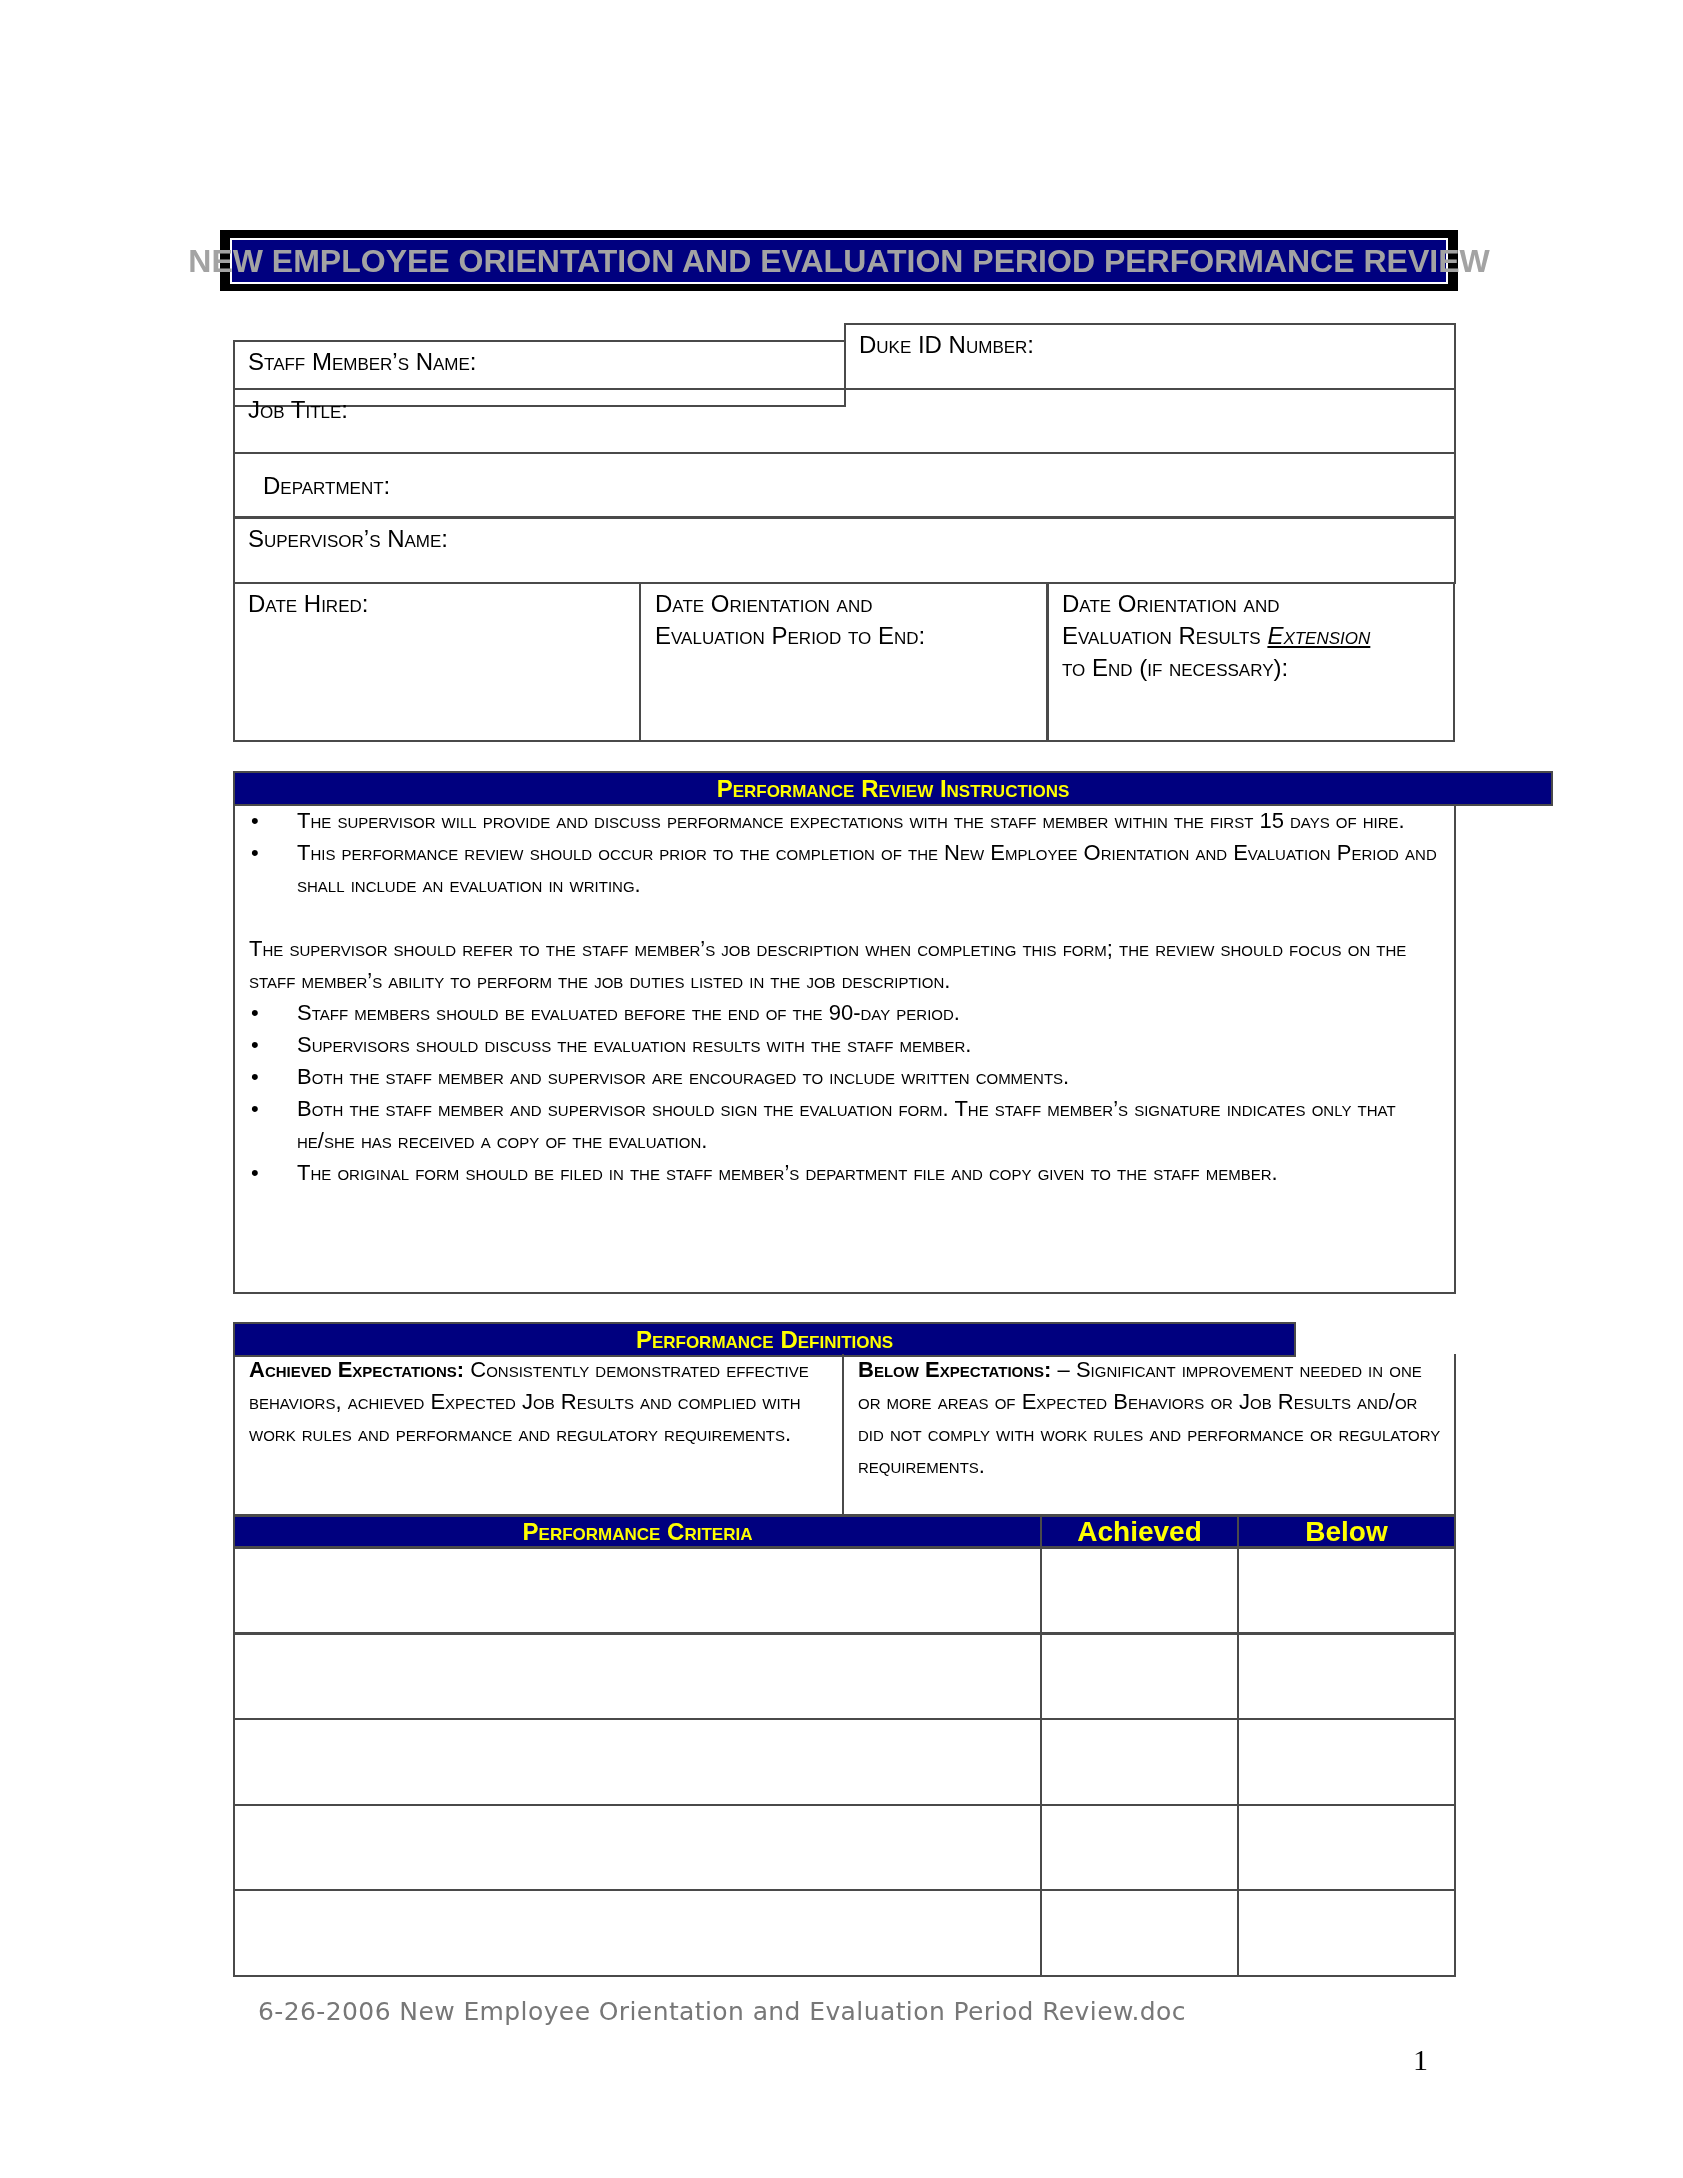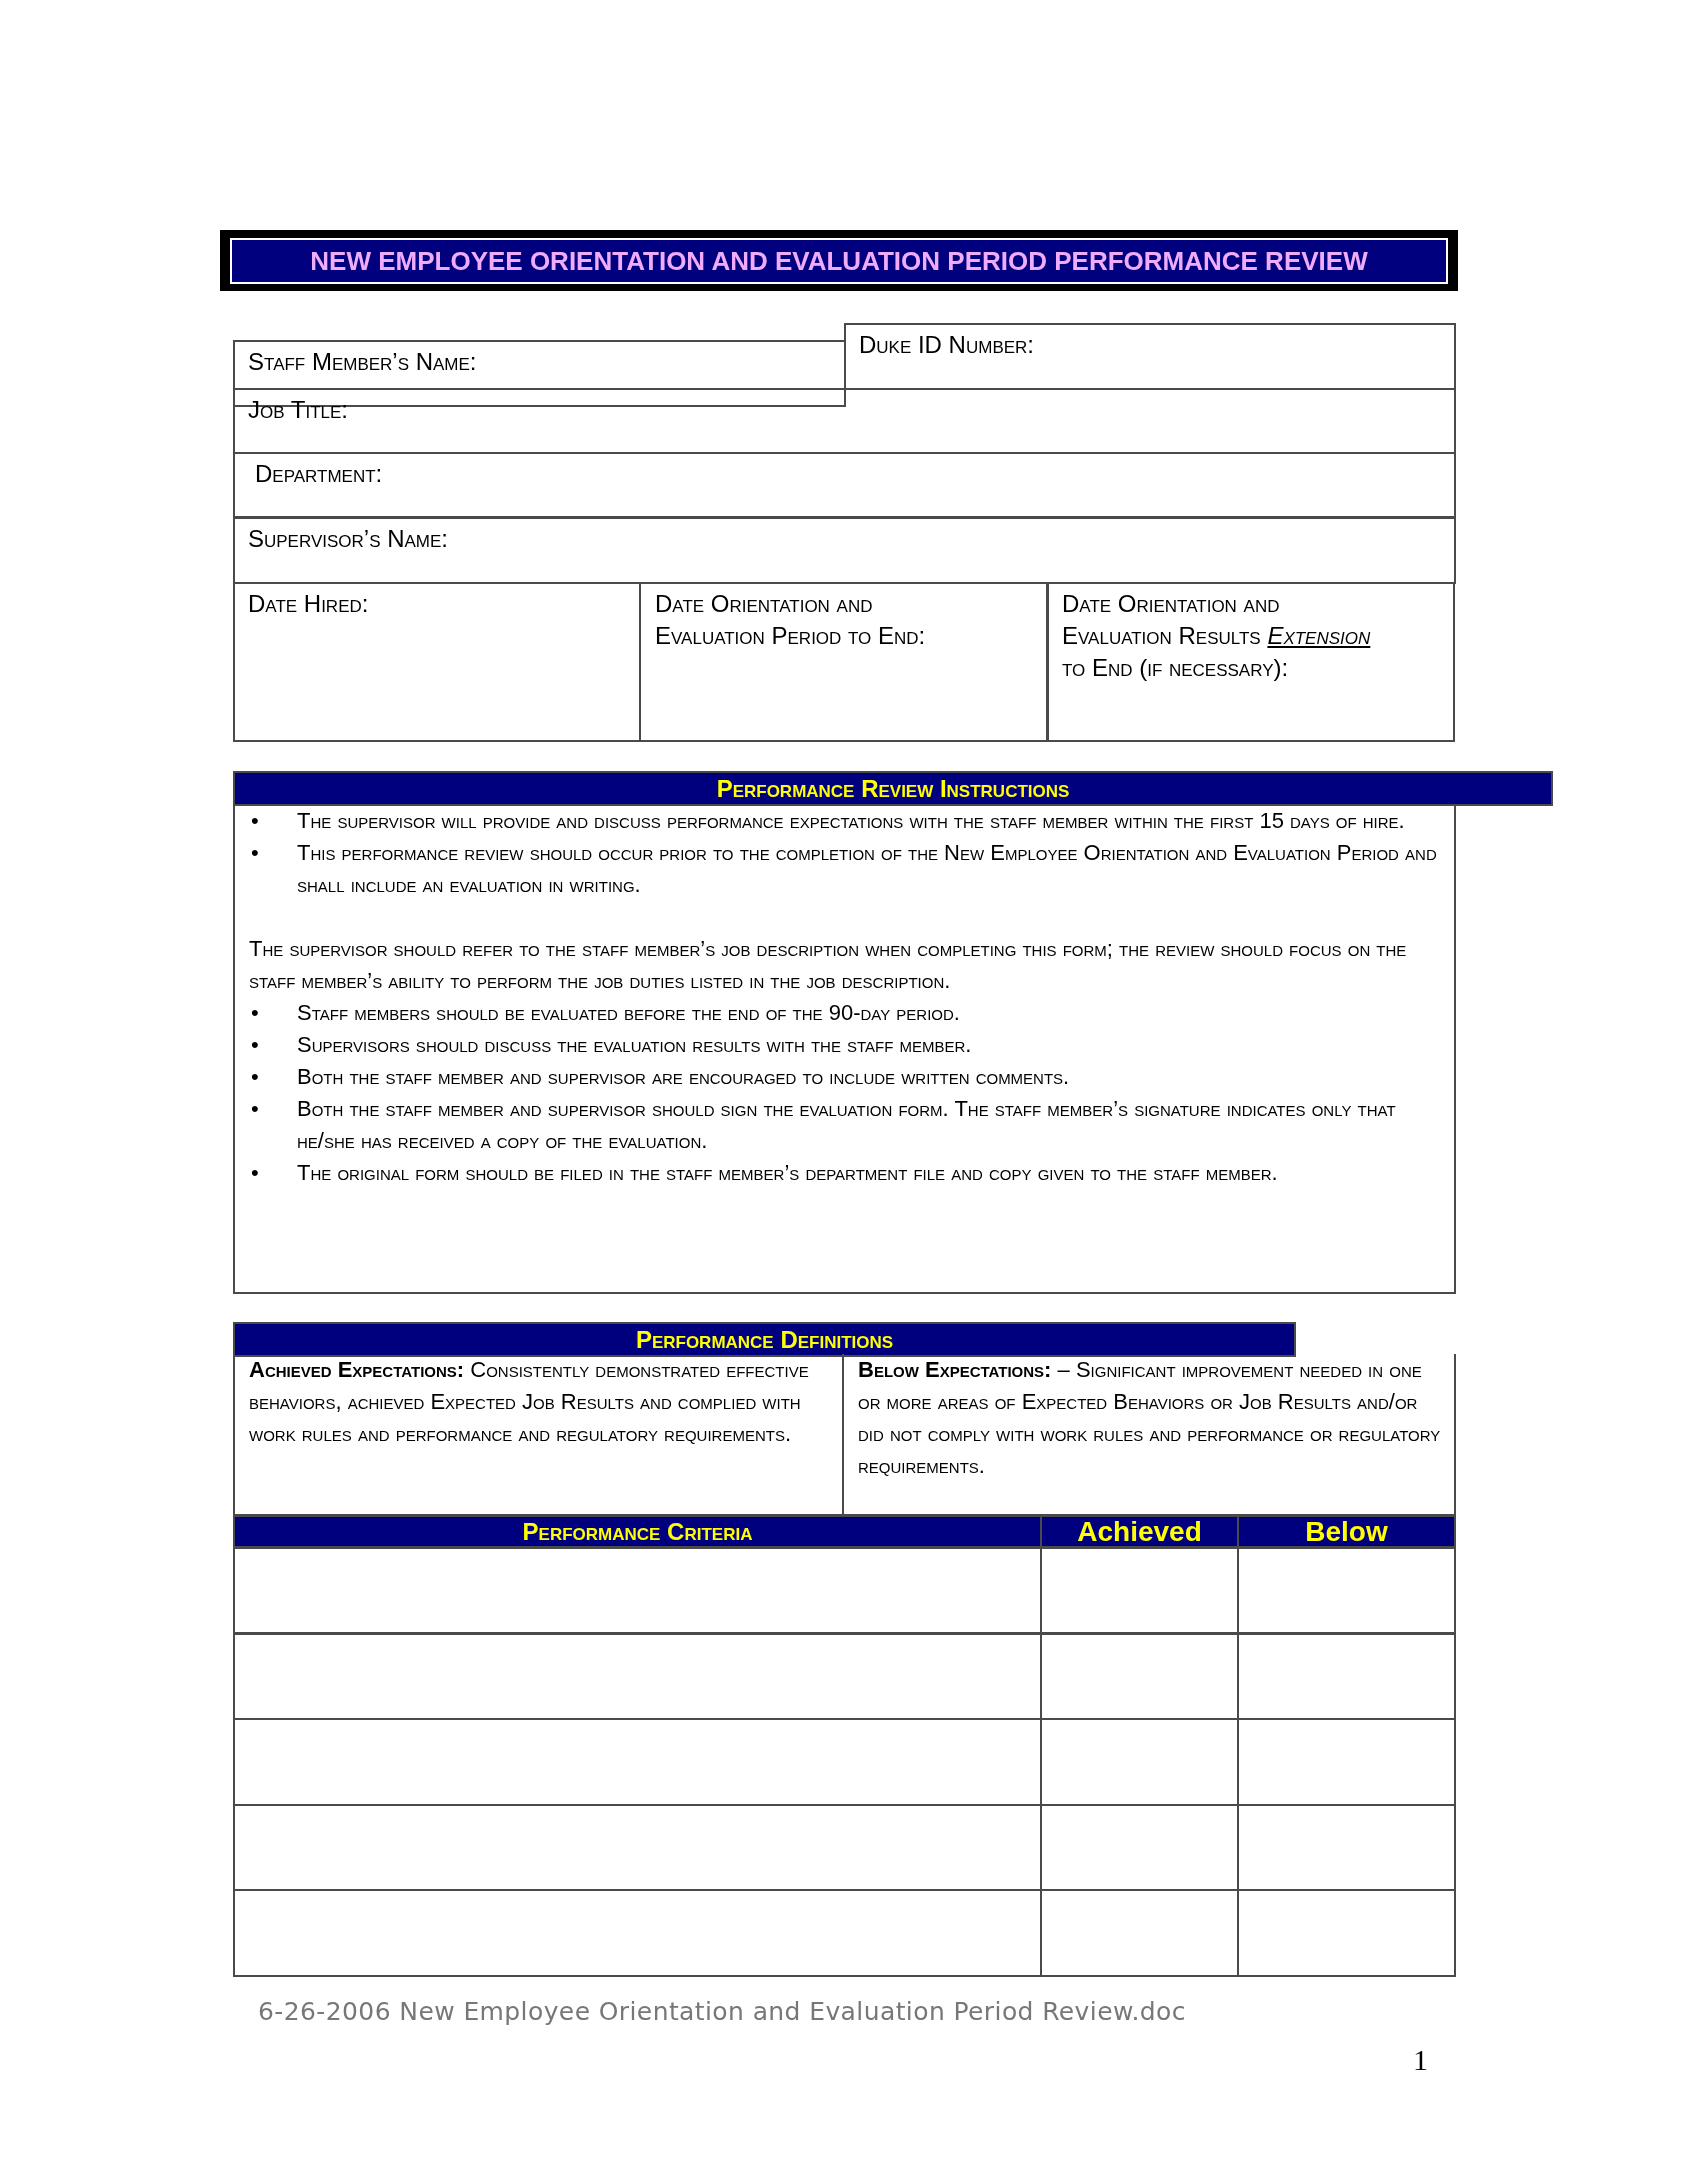--- a/index.html
+++ b/index.html
@@ -5,21 +5,21 @@
   html, body { margin: 0; padding: 0; background: #ffffff; }
   body { width: 1683px; height: 2178px; position: relative; overflow: hidden;
          font-family: "Liberation Sans", sans-serif; color: #000; }
   .abs { position: absolute; box-sizing: border-box; }
 
   
   .banner-outer { left: 220px; top: 230px; width: 1238px; height: 61px; background: #000; }
   .banner-inner { left: 230px; top: 238px; width: 1218px; height: 46px;
                   border: 2px solid #fff; background: #00007f;
                   display: flex; align-items: center; justify-content: center; }
-  .banner-title { color: #f0abfc; font-weight: bold; font-size: 26px; letter-spacing: 0px; white-space: nowrap; }
+  .banner-title { color: #a3a3a3; font-weight: bold; font-size: 32px; letter-spacing: 0px; white-space: nowrap; }
 
   
   .cell { border: 2px solid #4a4a4a; }
   .label { font-size: 24px; line-height: 32px; font-variant: small-caps; }
 
   .hdr { background: #00007f; color: #ffff00; font-weight: bold; display: flex;
          align-items: center; justify-content: center; font-variant: small-caps;
          font-size: 24px; border: 2px solid #4a4a4a; }
   .hdr.plain { font-variant: normal; font-size: 28px; }
 
@@ -51,21 +51,21 @@
   </div>
   <div class="abs cell" style="left:844px;top:323px;width:612px;height:67px;">
     <div class="label" style="padding:4px 0 0 13px;">Duke ID Number:</div>
   </div>
 
   <div class="abs cell" style="left:233px;top:388px;width:1223px;height:66px;">
     <div class="label" style="padding:4px 0 0 13px;">Job Title:</div>
   </div>
 
   <div class="abs cell" style="left:233px;top:452px;width:1223px;height:66px;">
-    <div class="label" style="padding:4px 0 0 20px;">Department:</div>
+    <div class="label" style="padding:4px 0 0 28px;margin-top:12px;">Department:</div>
   </div>
 
   <div class="abs cell" style="left:233px;top:517px;width:1223px;height:67px;">
     <div class="label" style="padding:4px 0 0 13px;">Supervisor’s Name:</div>
   </div>
 
   <div class="abs cell" style="left:233px;top:582px;width:408px;height:160px;">
     <div class="label" style="padding:4px 0 0 13px;">Date Hired:</div>
   </div>
   <div class="abs cell" style="left:639px;top:582px;width:410px;height:160px;">

